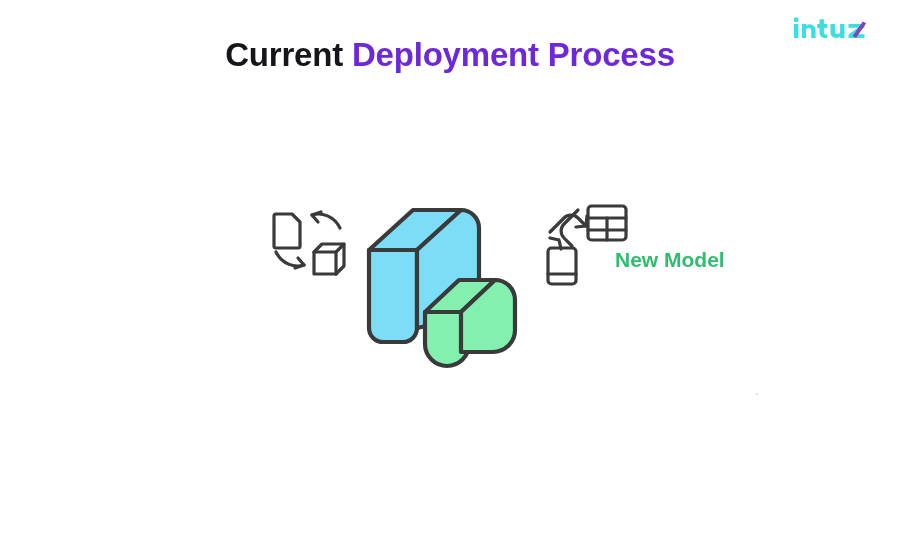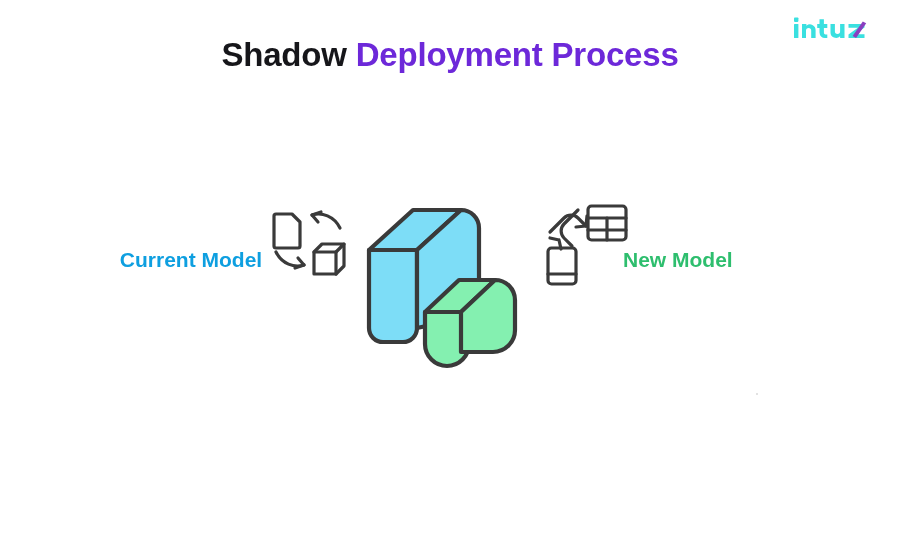--- a/index.html
+++ b/index.html
@@ -84,21 +84,21 @@
     text-align: left;
   }
   .block-heading {
     font-size: 21px;
     font-weight: bold;
     line-height: 1.1;
     margin: 0 0 18px 0;
     white-space: nowrap;
   }
   .block-left .block-heading  { color: #0e9fe0; }
-  .block-right .block-heading { color: #2ebe6e; margin-left: 8px; }
+  .block-right .block-heading { color: #2ebe6e; }
   .block-body {
     font-size: 15.5px;
     font-weight: normal;
     color: #3a3a3a;
     line-height: 1.38;
     margin: 0;
   }
   .block-right .block-body { max-width: 200px; }
 
   .speck {
@@ -128,21 +128,21 @@
       <path d="M38.5 10 h4.4 v7.3 a2.6 2.6 0 0 0 5.2 0 V10 h4.4 v14 h-4.4 v-1.7 a5.6 5.6 0 0 1-9.6-3.9 Z"></path>
 
       <path d="M56.5 10 h16 v3.4 l-9.4 6.8 h9.4 V24 h-16 v-3.4 l9.4-6.8 h-9.4 Z"></path>
     </g>
     <path d="M70.8 7.4 L60.6 22.0 l3.5 1.9 L74.2 9.3 Z" fill="#8a3fc0"></path>
   </svg>
 </div>
 
 <div class="title-wrap">
   <div class="title">
-    <span class="part-dark">Shadow</span><span class="part-dark"> </span><span class="part-accent">Deployment Process</span>
+    <span class="part-dark">Current</span><span class="part-dark"> </span><span class="part-accent">Deployment Process</span>
   </div>
 </div>
 
 <div class="stage">
 
   <div class="icon-cluster cluster-left">
     <svg viewBox="0 0 100 100" width="100" height="100" aria-hidden="true">
       <g fill="none" stroke="#3a3a3a" stroke-width="3.2" stroke-linecap="round" stroke-linejoin="round">
 
         <path d="M14 24 h16 l8 8 v24 a2 2 0 0 1-2 2 H14 a2 2 0 0 1-2-2 V26 a2 2 0 0 1 2-2 Z"></path>
@@ -202,20 +202,19 @@
         <g>
           <rect x="14" y="58" width="28" height="36" rx="3.5"></rect>
           <path d="M14 84 h28"></path>
         </g>
       </g>
     </svg>
   </div>
 </div>
 
 <div class="side-block block-left">
-  <h2 class="block-heading">Current Model</h2>
 </div>
 
 <div class="side-block block-right">
   <h2 class="block-heading">New Model</h2>
 </div>
 
 <div class="speck"></div>
 
 </body></html>

